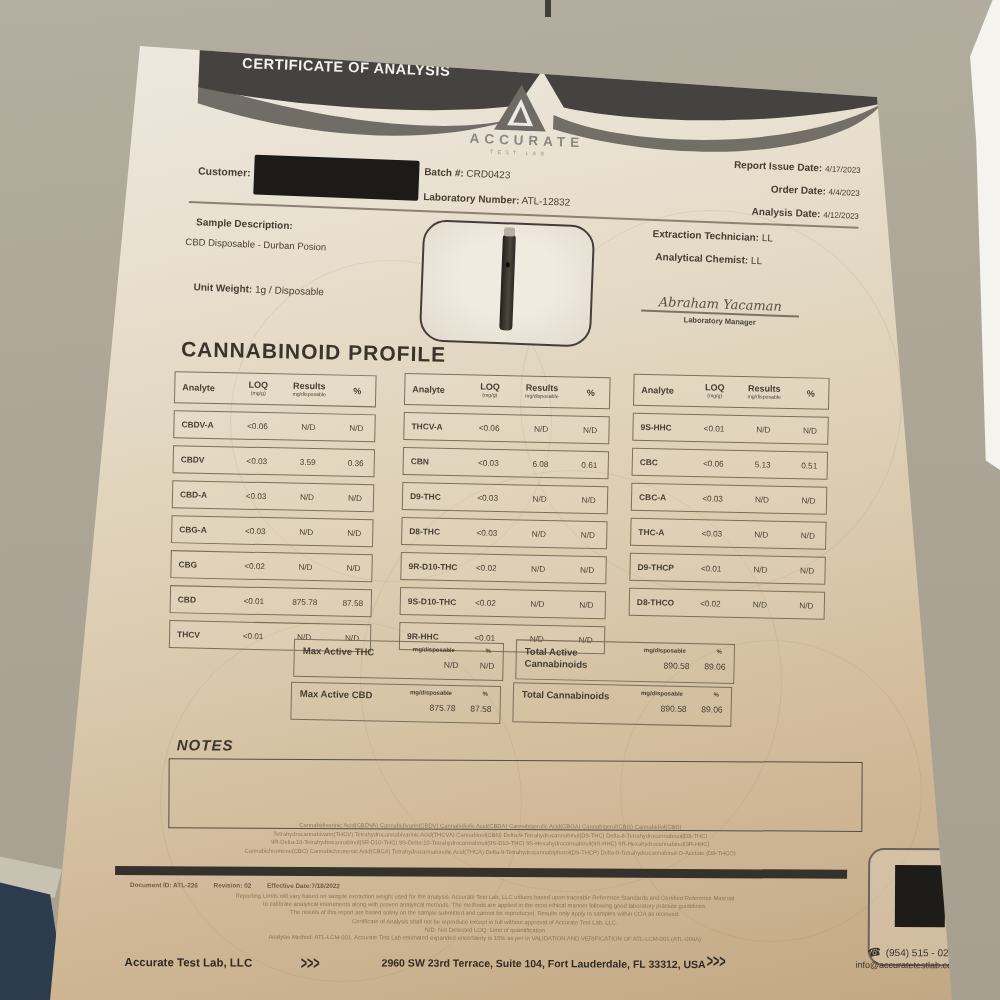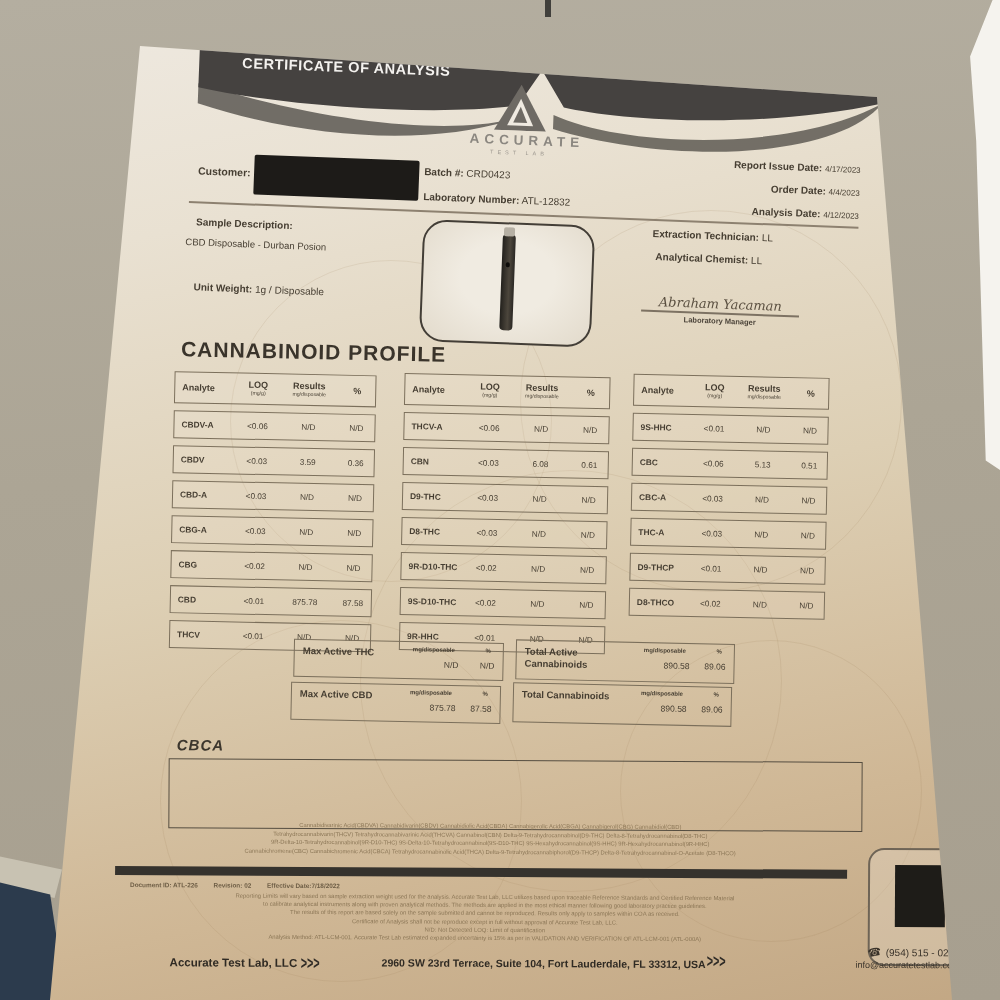--- a/index.html
+++ b/index.html
@@ -89,21 +89,21 @@
   #legend p{margin:0 0 2.5px;font-size:5.8px;color:#8b7656;}
   #sep-bar{left:115px;top:868px;width:732px;height:9px;background:#35322d;}
   #docinfo{left:130px;top:883px;font-size:6.4px;font-weight:bold;color:#6d5d45;}
   #docinfo span{margin-right:14px;}
   #disclaimer{left:115px;top:894px;width:740px;text-align:center;}
   #disclaimer p{margin:0 0 2.2px;font-size:5.9px;color:#8b7656;}
   #qr-box{left:868px;top:846px;width:94px;height:114px;border:2px solid #6e6456;border-radius:16px;
     background:rgba(245,240,230,.25);}
   #qr-code{position:absolute;left:25px;top:15px;width:50px;height:62px;background:#1e1c18;}
   
-  #footer-company{left:125px;top:958px;font-size:11.5px;font-weight:bold;color:#2f2a23;margin-left:45px;}
+  #footer-company{left:125px;top:958px;font-size:11.5px;font-weight:bold;color:#2f2a23;}
   .chev{font-weight:900;font-size:12px;letter-spacing:0;color:#2f2b26;display:inline-block;
     transform:scale(.9,1.5);}
   #chev1{left:300px;top:957px;} #chev2{left:706px;top:953px;}
   #footer-address{left:382px;top:957px;font-size:10.5px;font-weight:bold;color:#2f2a23;}
   #phone-block{left:745px;top:944px;width:215px;text-align:right;}
   #phone-line{font-size:10px;color:#3a332a;}
   #phone-icon{display:inline-block;transform:rotate(-12deg);font-size:11px;margin-right:4px;}
   #email-line{font-size:9px;color:#3a332a;margin-top:1px;}
 </style>
 </head>
@@ -373,21 +373,21 @@
       <div class="sumbox" style="left:517px;top:682px;width:217px;height:38px;">
         <div class="sum-label">Total Cannabinoids</div>
         <span class="sum-unit u1">mg/disposable</span>
         <span class="sum-unit u2">%</span>
         <span class="sum-val v1">890.58</span>
         <span class="sum-val v2">89.06</span>
       </div>
     </div>
 
     <div class="grp" id="g-bot">
-      <div class="abs" id="notes-heading">CBCA</div>
+      <div class="abs" id="notes-heading">NOTES</div>
       <div class="abs" id="notes-box"></div>
       <div class="abs" id="legend">
           <p>Cannabidivarinic Acid(CBDVA)  Cannabidivarin(CBDV)  Cannabidiolic Acid(CBDA)  Cannabigerolic Acid(CBGA)  Cannabigerol(CBG)  Cannabidiol(CBD)</p>
           <p>Tetrahydrocannabivarin(THCV)  Tetrahydrocannabivarinic Acid(THCVA)  Cannabinol(CBN)  Delta-9-Tetrahydrocannabinol(D9-THC)  Delta-8-Tetrahydrocannabinol(D8-THC)</p>
           <p>9R-Delta-10-Tetrahydrocannabinol(9R-D10-THC)  9S-Delta-10-Tetrahydrocannabinol(9S-D10-THC)  9S-Hexahydrocannabinol(9S-HHC)  9R-Hexahydrocannabinol(9R-HHC)</p>
           <p>Cannabichromene(CBC)  Cannabichromenic Acid(CBCA)  Tetrahydrocannabinolic Acid(THCA)  Delta-9-Tetrahydrocannabiphorol(D9-THCP)  Delta-8-Tetrahydrocannabinol-O-Acetate (D8-THCO)</p>
         </div>
       <div class="abs" id="sep-bar"></div>
       <div class="abs" id="docinfo">
         <span>Document ID: ATL-226</span>

